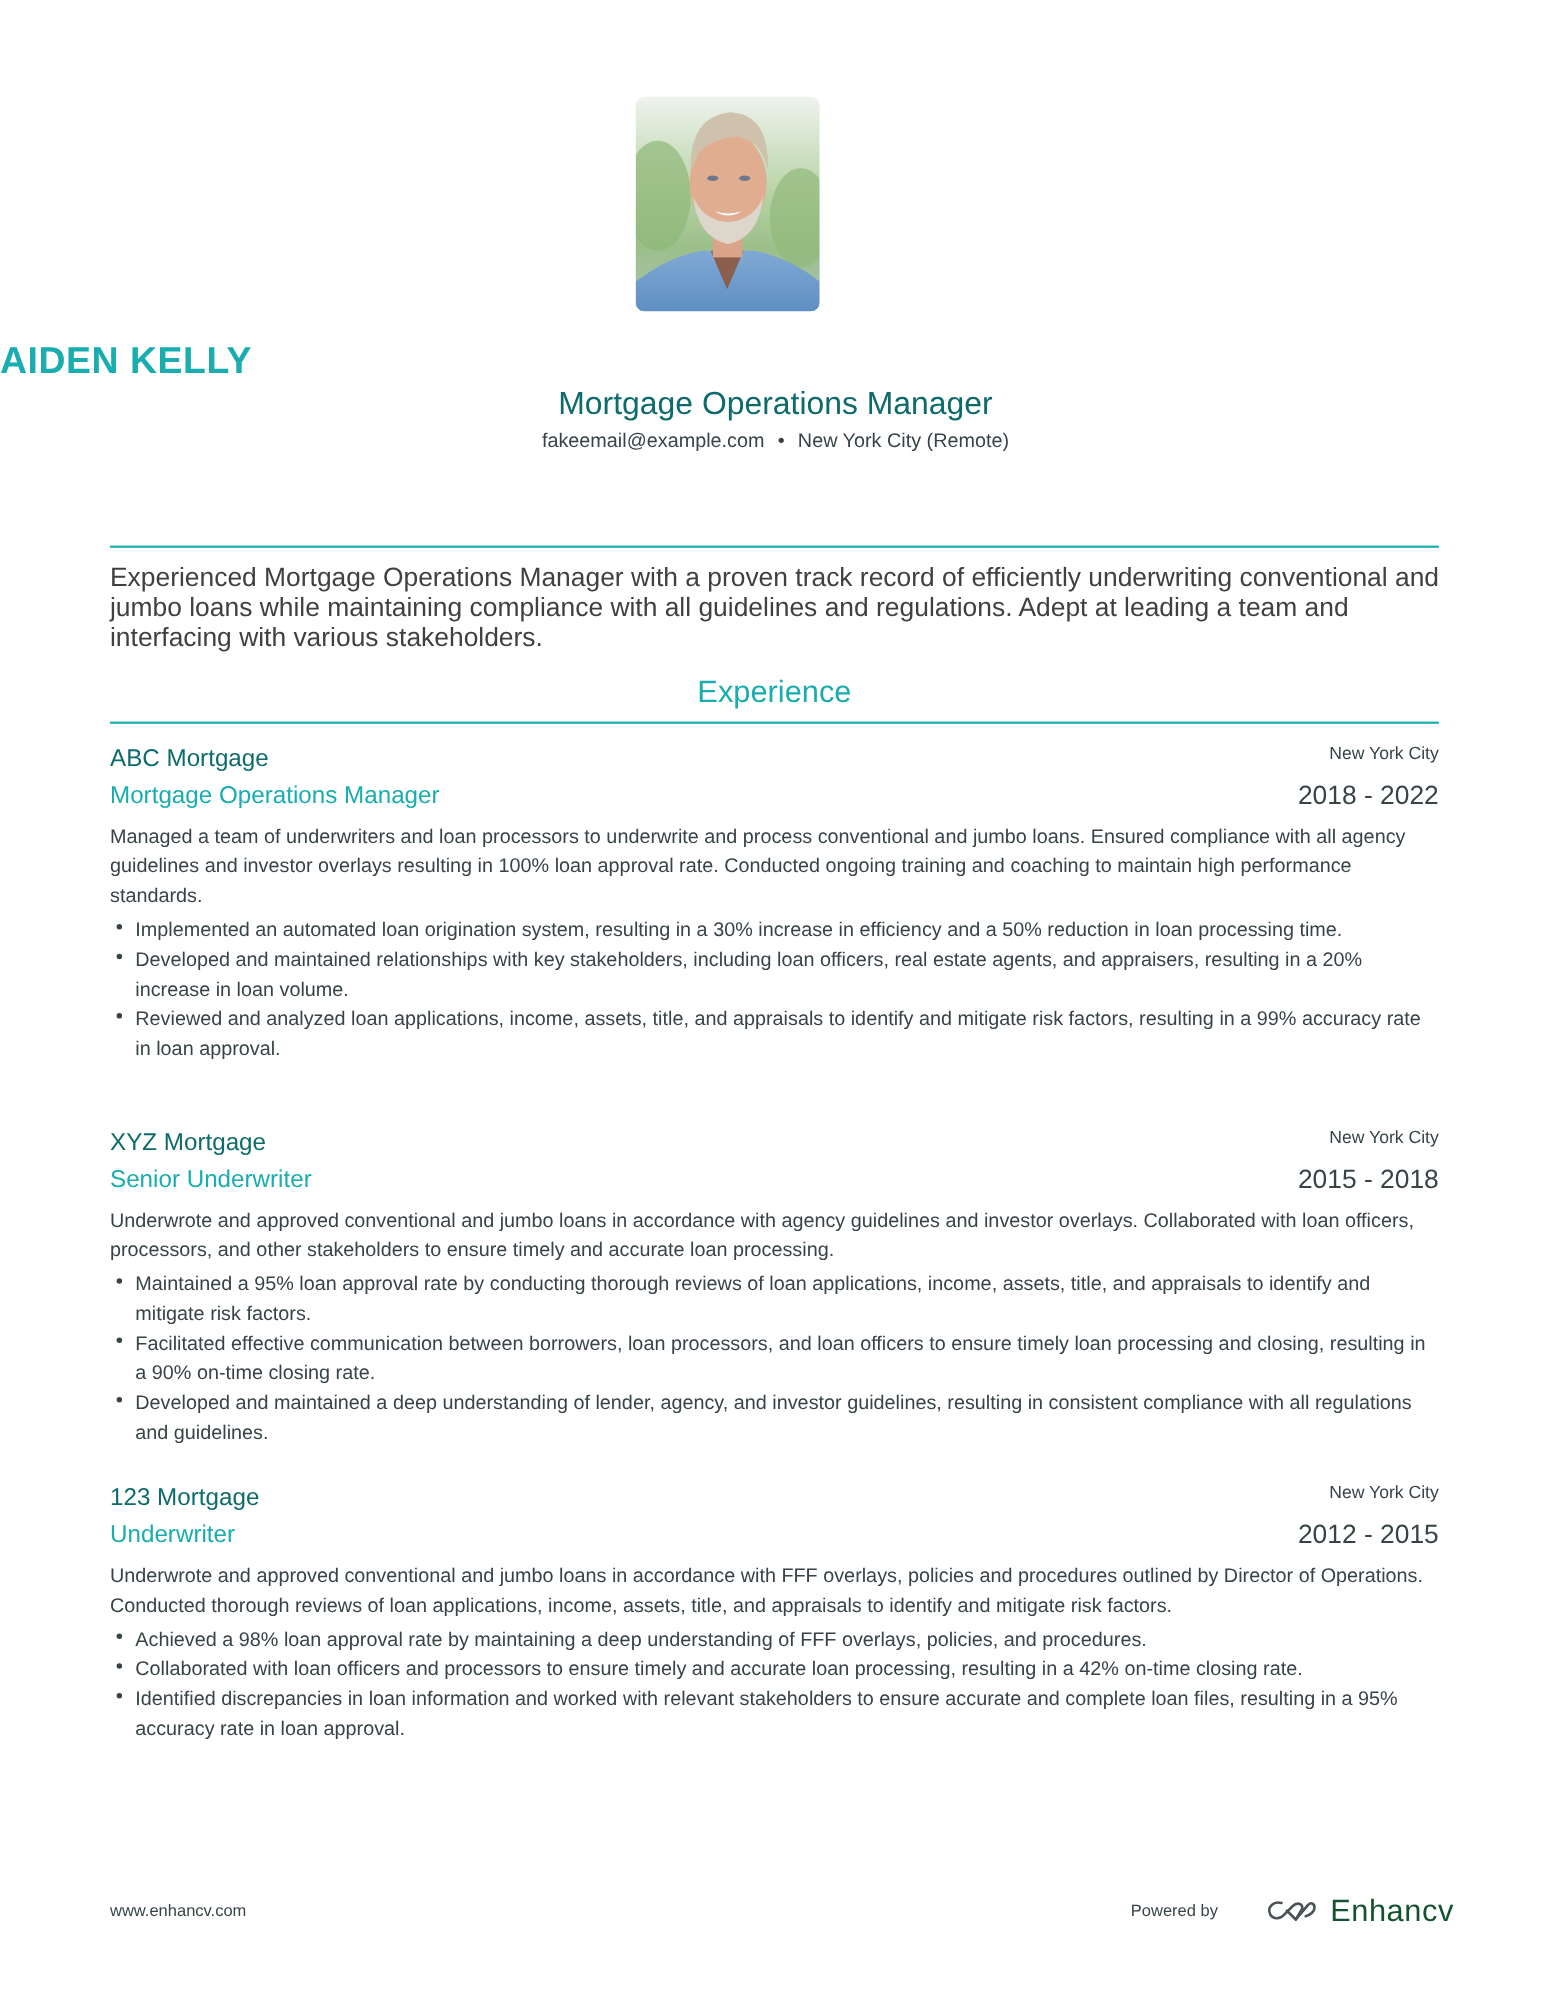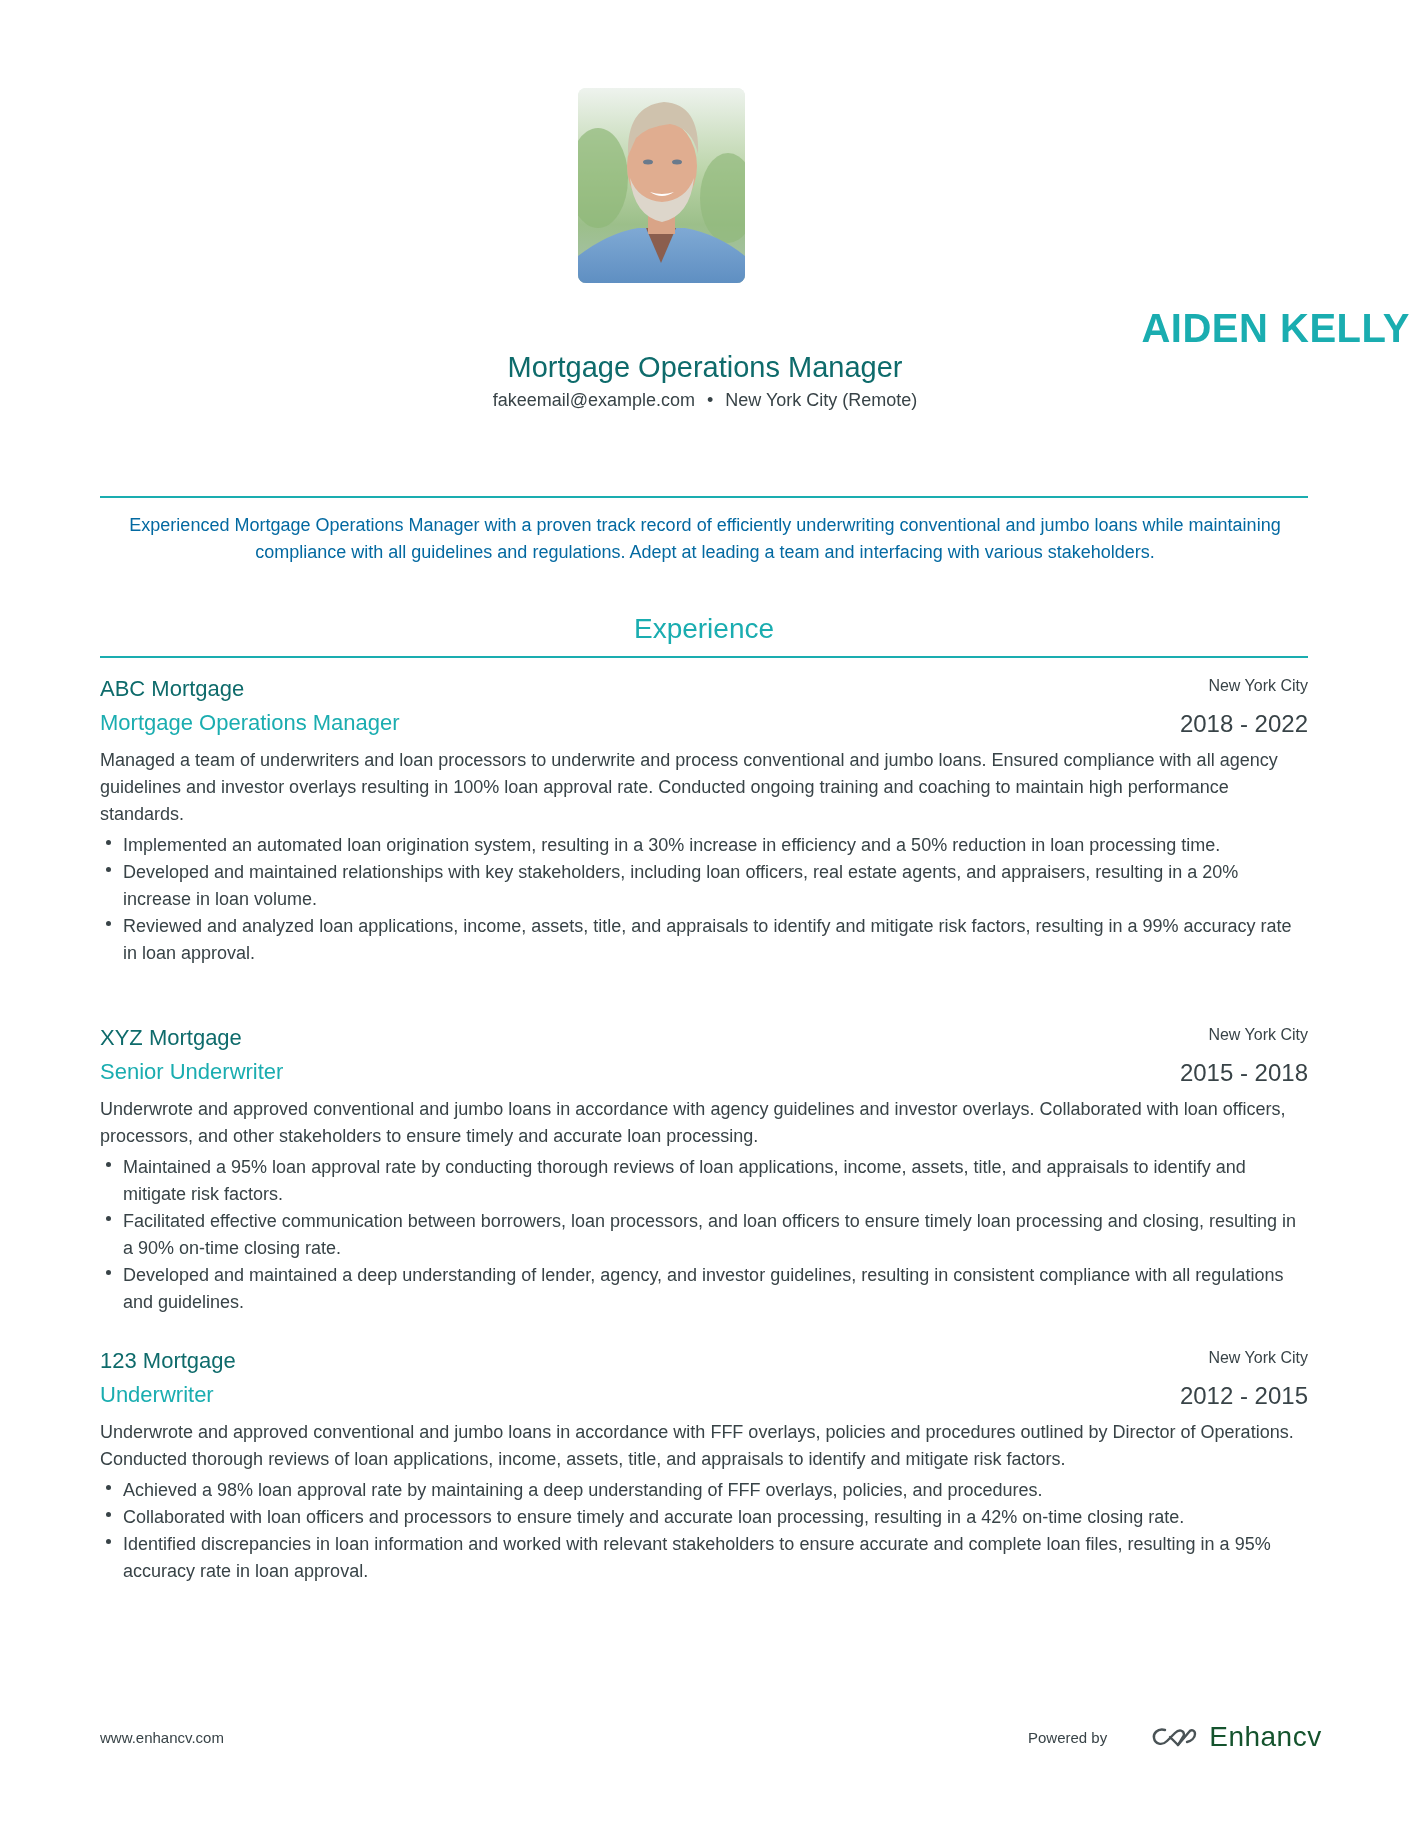--- a/index.html
+++ b/index.html
@@ -14,22 +14,22 @@
 
     
     .photo {
       position: absolute; left: 578px; top: 88px; width: 167px; height: 195px;
       border-radius: 8px; overflow: hidden;
       background: linear-gradient(180deg, #e9f1ea 0%, #cfe2c4 35%, #a9c99a 55%, #9ab8c9 75%, #6d9cc7 100%);
     }
     .photo svg { display: block; width: 100%; height: 100%; }
 
     .name {
-      position: absolute; left: 0; right: 0; top: 308px; text-align: right;
-      font-size: 40px; font-weight: 700; color: #1AADB0; letter-spacing: 0.5px;
+      position: absolute; left: 0; right: 0; top: 308px; text-align: left;
+      font-size: 34px; font-weight: 700; color: #1AADB0; letter-spacing: 0.5px;
       line-height: 40px;
     }
     .headline {
       position: absolute; left: 0; right: 0; top: 349px; text-align: center;
       font-size: 29px; color: #0E6B6B; line-height: 36px;
     }
     .contact {
       position: absolute; left: 0; right: 0; top: 388px; text-align: center;
       font-size: 18px; color: #384347; line-height: 24px;
     }
@@ -38,21 +38,21 @@
     
     .section-title {
       position: absolute; left: 100px; width: 1208px; text-align: center;
       font-size: 28px; font-weight: 400; color: #1AADB0; line-height: 34px;
     }
     .rule {
       position: absolute; left: 100px; width: 1208px; height: 2px; background: #1AADB0;
     }
     .summary-text {
       position: absolute; left: 100px; width: 1210px; top: 512px;
-      font-size: 18px; line-height: 27px; color: #0369a1; text-align: center;
+      font-size: 24px; line-height: 27px; color: #404040;
     }
 
     
     .job { position: absolute; left: 100px; width: 1208px; }
     .company {
       position: absolute; left: 0; top: 0;
       font-size: 22px; color: #0E6B6B; line-height: 36px; white-space: nowrap;
     }
     .location {
       position: absolute; right: 0; top: 0;

